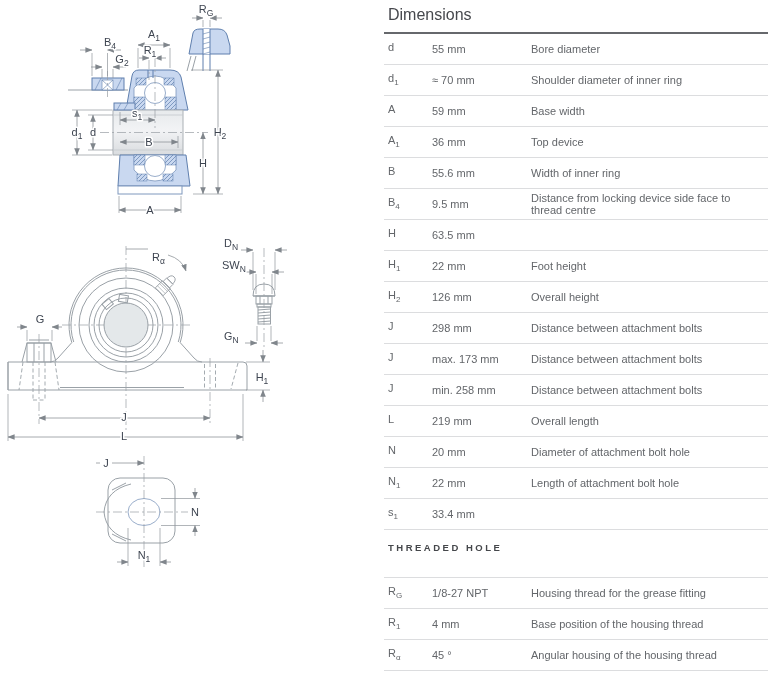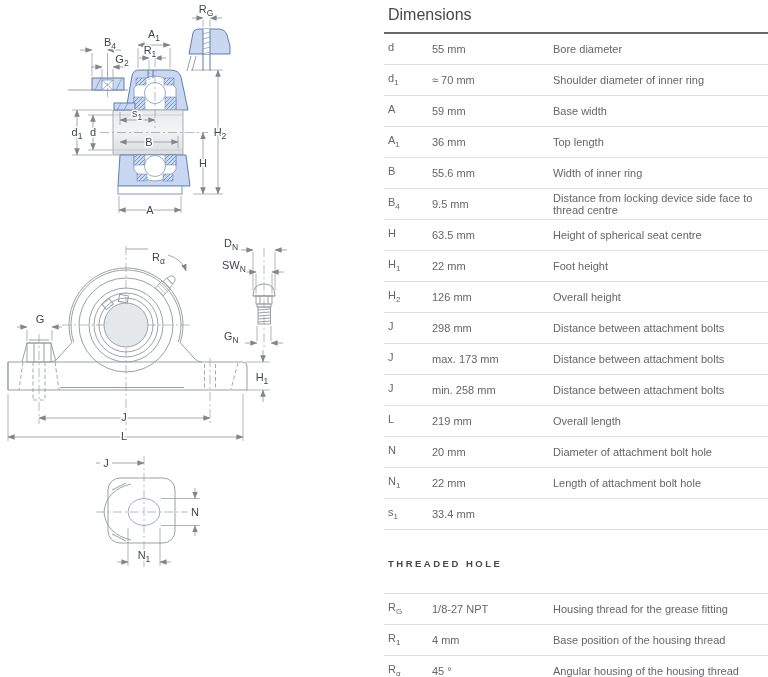--- a/index.html
+++ b/index.html
@@ -21,22 +21,22 @@
   .lbl .sub{font-size:8.5px;}
   
   #tablepane{position:absolute;left:384px;top:0;width:384px;height:677px;color:#63666a;}
   #tablepane h2{margin:6px 0 8px 4px;font-size:16px;font-weight:400;color:#46484d;}
   .rule{border-top:2px solid #66686c;}
   .row{display:flex;align-items:center;height:30px;border-bottom:1px solid #dcdddf;
        font-size:11px;padding:0 4px;}
   .c1{width:44px;flex:none;}
   .c1 sub{font-size:8px;}
   .c2{width:99px;flex:none;}
-  .c3{flex:1;margin-left:22px;}
-  .sect{margin:28px 0 0 4px;font-size:9.5px;font-weight:700;letter-spacing:2.5px;color:#45474b;}
+  .c3{flex:1;}
+  .sect{margin:12px 0 0 4px;font-size:9.5px;font-weight:700;letter-spacing:2.5px;color:#45474b;}
   .sect-rule{margin-top:24px;border-top:1px solid #dcdddf;}
 </style>
 </head>
 <body>
 
 <div id="drawpane">
 <svg width="384" height="677" viewBox="0 0 384 677">
   <defs>
     <marker id="ae" viewBox="0 0 10 8" refX="9.5" refY="4" markerWidth="9" markerHeight="7" orient="auto-start-reverse">
       <path d="M0,0 L10,4 L0,8 Z" fill="#80868c"></path>
@@ -324,39 +324,38 @@
 
   <div class="row">
     <span class="c1"><span class="sym">A</span><sub class="sub"></sub></span>
     <span class="c2">59 mm</span>
     <span class="c3">Base width</span>
   </div>
 
   <div class="row">
     <span class="c1"><span class="sym">A</span><sub class="sub">1</sub></span>
     <span class="c2">36 mm</span>
-    <span class="c3">Top length</span>
+    <span class="c3">Top device</span>
   </div>
 
   <div class="row">
     <span class="c1"><span class="sym">B</span><sub class="sub"></sub></span>
     <span class="c2">55.6 mm</span>
     <span class="c3">Width of inner ring</span>
   </div>
 
   <div class="row">
     <span class="c1"><span class="sym">B</span><sub class="sub">4</sub></span>
     <span class="c2">9.5 mm</span>
     <span class="c3">Distance from locking device side face to thread centre</span>
   </div>
 
   <div class="row">
     <span class="c1"><span class="sym">H</span><sub class="sub"></sub></span>
     <span class="c2">63.5 mm</span>
-    <span class="c3">Height of spherical seat centre</span>
   </div>
 
   <div class="row">
     <span class="c1"><span class="sym">H</span><sub class="sub">1</sub></span>
     <span class="c2">22 mm</span>
     <span class="c3">Foot height</span>
   </div>
 
   <div class="row">
     <span class="c1"><span class="sym">H</span><sub class="sub">2</sub></span>

